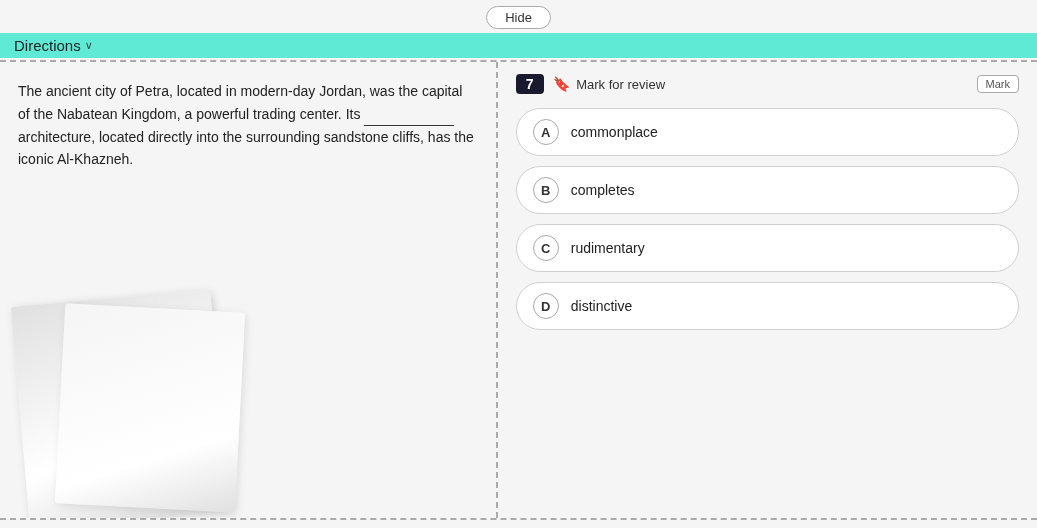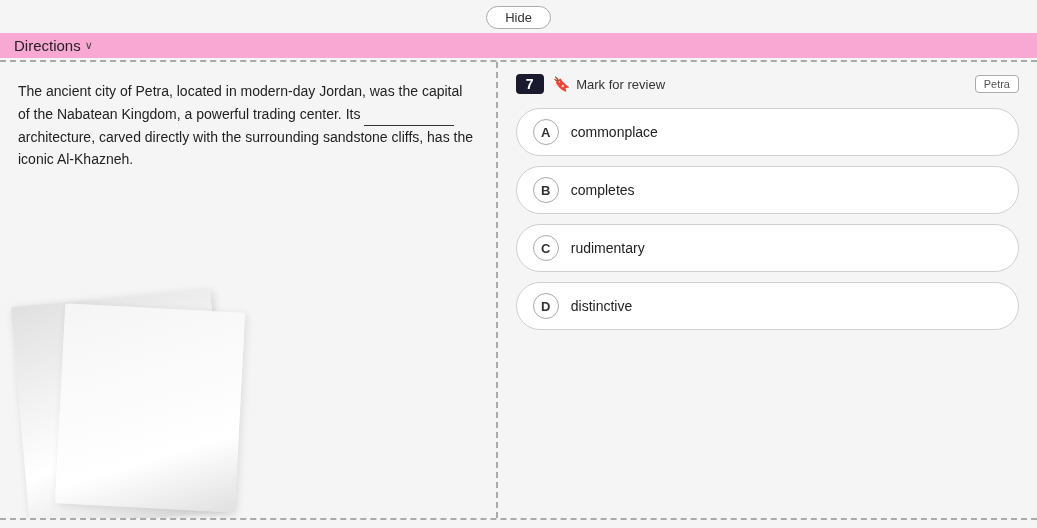--- a/index.html
+++ b/index.html
@@ -26,21 +26,21 @@
       border-radius: 20px;
       padding: 3px 18px;
       font-size: 13px;
       cursor: pointer;
       color: #333;
     }
 
     .directions-row {
       display: flex;
       padding: 4px 14px 4px 14px;
-      background: #f9a8d4;
+      background: #5eead4;
       border-bottom: none;
     }
 
     .directions-label {
       font-size: 15px;
       font-weight: 500;
       color: #222;
       display: flex;
       align-items: center;
       gap: 4px;
@@ -227,38 +227,38 @@
   </span>
 </div>
 <hr class="dashed-divider">
 
 <div class="main-content">
 
   <div class="left-panel">
     <div class="passage-text">
       <span>The ancient city of Petra, located in modern-day Jordan, was the capital of the Nabatean Kingdom, a powerful trading center. Its</span>
       <span class="blank">&nbsp;</span>
-      <span>architecture, carved directly with the surrounding sandstone cliffs, has the iconic Al-Khazneh.</span>
+      <span>architecture, located directly into the surrounding sandstone cliffs, has the iconic Al-Khazneh.</span>
     </div>
 
     <div class="paper-shape"></div>
     <div class="paper-shape2"></div>
   </div>
 
   <div class="right-panel">
 
     <div class="question-header">
       <div class="question-number-mark">
         <span class="question-num-badge">7</span>
         <span class="mark-for-review">
           <span class="bookmark-icon">🔖</span>
           <span>Mark for review</span>
         </span>
       </div>
-      <button class="abbr-btn">Petra</button>
+      <button class="abbr-btn">Mark</button>
     </div>
 
 
     <div class="answer-option">
       <span class="option-circle">A</span>
       <span class="option-text">commonplace</span>
     </div>
 
     <div class="answer-option">
       <span class="option-circle">B</span>

